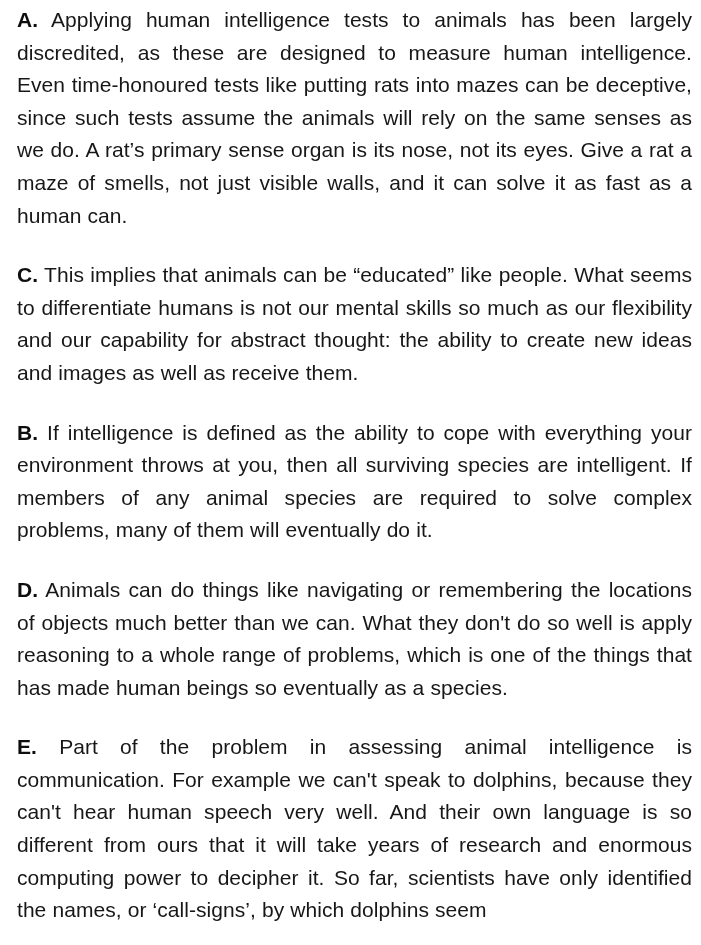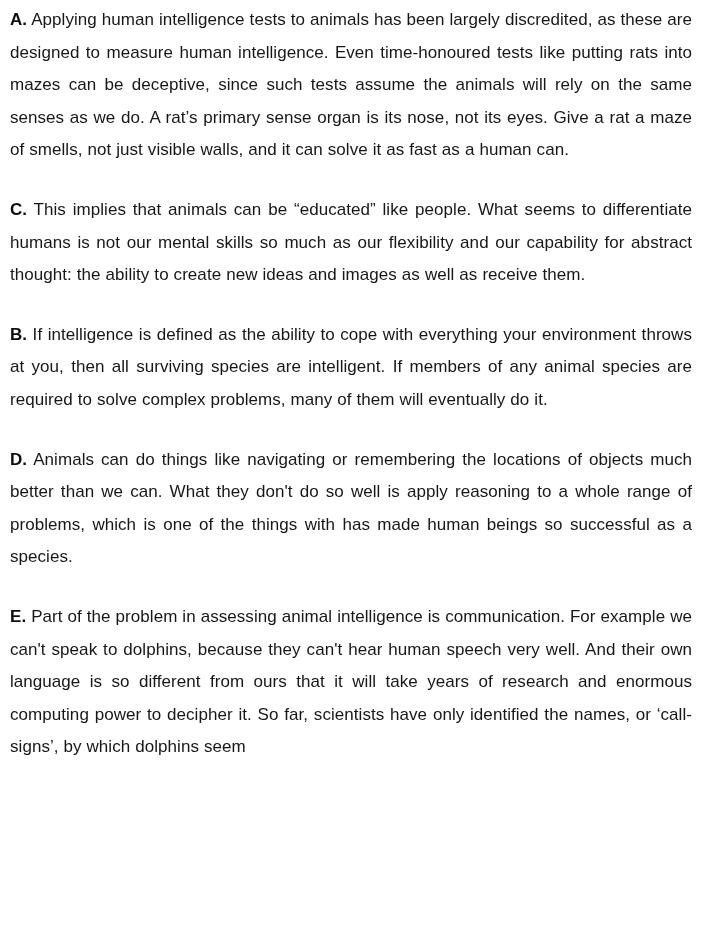--- a/index.html
+++ b/index.html
@@ -19,24 +19,24 @@
     overflow: hidden;
     box-sizing: border-box;
     padding: 0 9px 0 8px;
   }
   .passage {
     width: 684px;
   }
   .para {
     text-align: justify;
     text-justify: inter-word;
-    font-size: 17px;
+    font-size: 21px;
     line-height: 32.6px;
     color: #171717;
-    margin: 0 0 27px 2px;
+    margin: 0 0 27px 9px;
     letter-spacing: 0.05px;
     word-spacing: 0.2px;
     -webkit-font-smoothing: antialiased;
   }
   .para:first-child {
     margin-top: 4px;
   }
   .para-letter {
     font-weight: bold;
     color: #0d0d0d;
@@ -58,21 +58,21 @@
 
     <p class="para">
       <span class="para-letter">C.</span><span> This implies that animals can be “educated” like people. What seems to differentiate humans is not our mental skills so much as our flexibility and our capability for abstract thought: the ability to create new ideas and images as well as receive them.</span>
     </p>
 
     <p class="para">
       <span class="para-letter">B.</span><span> If intelligence is defined as the ability to cope with everything your environment throws at you, then all surviving species are intelligent. If members of any animal species are required to solve complex problems, many of them will eventually do it.</span>
     </p>
 
     <p class="para">
-      <span class="para-letter">D.</span><span> Animals can do things like navigating or remembering the locations of objects much better than we can. What they don't do so well is apply reasoning to a whole range of problems, which is one of the things with has made human beings so successful as a species.</span>
+      <span class="para-letter">D.</span><span> Animals can do things like navigating or remembering the locations of objects much better than we can. What they don't do so well is apply reasoning to a whole range of problems, which is one of the things that has made human beings so eventually as a species.</span>
     </p>
 
     <p class="para para-clipped">
       <span class="para-letter">E.</span><span> Part of the problem in assessing animal intelligence is communication. For example we can't speak to dolphins, because they can't hear human speech very well. And their own language is so different from ours that it will take years of research and enormous computing power to decipher it. So far, scientists have only identified the names, or ‘call-signs’, by which dolphins seem</span>
     </p>
 
   </div>
 </div>
 
 </body></html>

